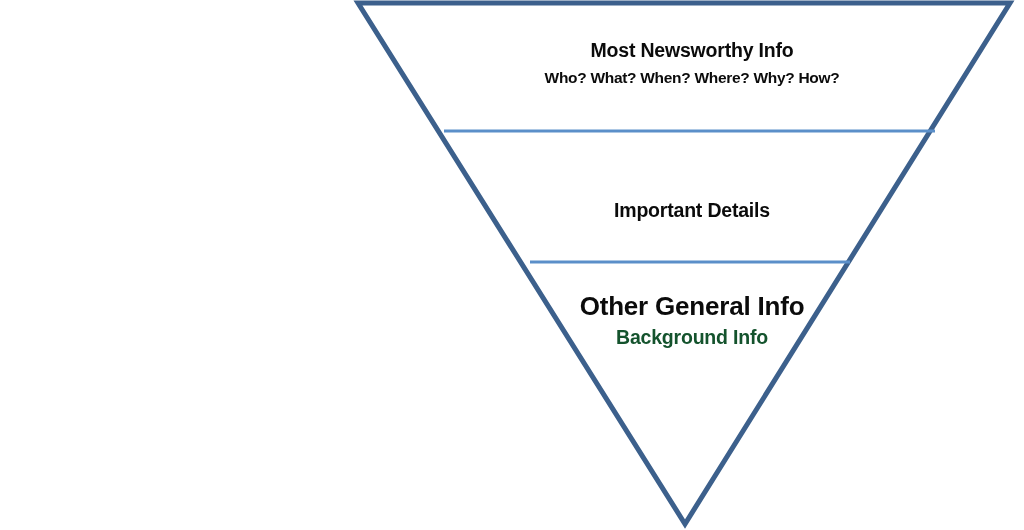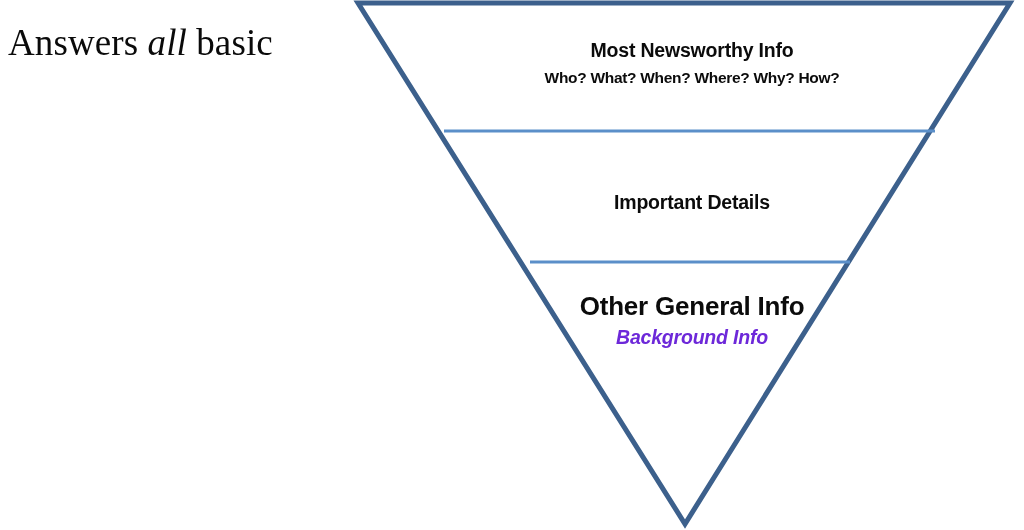--- a/index.html
+++ b/index.html
@@ -101,32 +101,31 @@
     font-size: 19.5px;
     line-height: 24px;
   }
 </style>
 </head>
 <body>
 
 <div id="stage" style="background: rgb(255, 255, 255);">
 
   <div class="caption">
-    <span class="ln"><span>Answers </span><span class="em">all</span><span> basic</span></span>
   </div>
 
   <svg id="pyramid-svg" viewBox="0 0 1024 530">
     <polygon id="pyramid-body" points="358,3 1010,3 685,524" fill="#FFFFFF" stroke="#3C608C" stroke-width="5" stroke-linejoin="miter"></polygon>
     <line id="divider-1" x1="444" y1="131" x2="935" y2="131" stroke="#5B8FC9" stroke-width="3"></line>
     <line id="divider-2" x1="530" y1="262" x2="850" y2="262" stroke="#5B8FC9" stroke-width="3"></line>
   </svg>
 
   <div class="band-label" id="band-top-title" style="color: rgb(11, 11, 11);">Most Newsworthy Info</div>
 
   <div class="band-label" id="band-top-sub" style="color: rgb(11, 11, 11);">Who? What? When? Where? Why? How?</div>
 
-  <div class="band-label" id="band-mid-title" style="color: rgb(11, 11, 11);">Important Details</div>
+  <div class="band-label" id="band-mid-title" style="color: rgb(11, 11, 11); margin-top: 8px;">Important Details</div>
 
   <div class="band-label" id="band-bot-line1" style="color: rgb(11, 11, 11);">Other General Info</div>
 
-  <div class="band-label" id="band-bot-line2" style="color: #6d28d9; font-style: italic;">Background Info</div>
+  <div class="band-label" id="band-bot-line2" style="color: #14532d;">Background Info</div>
 
 </div>
 
 </body></html>

